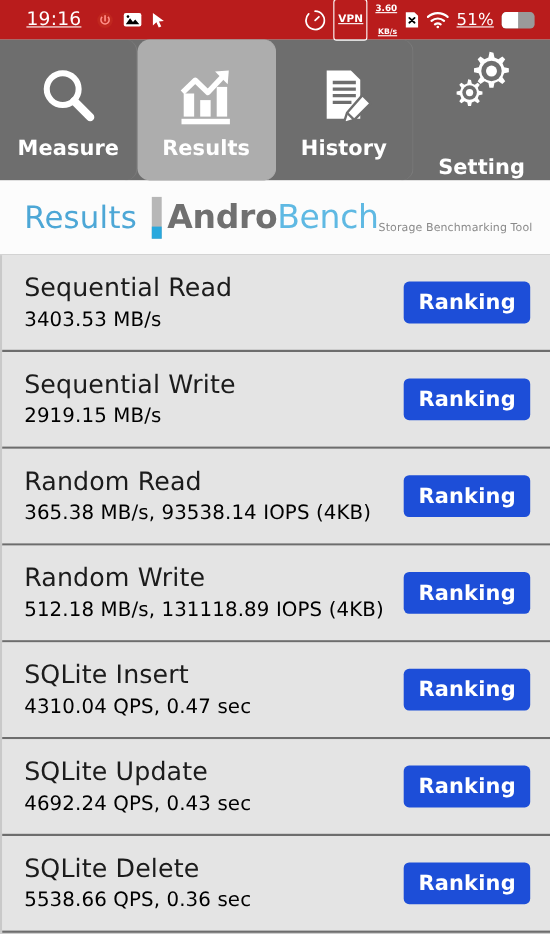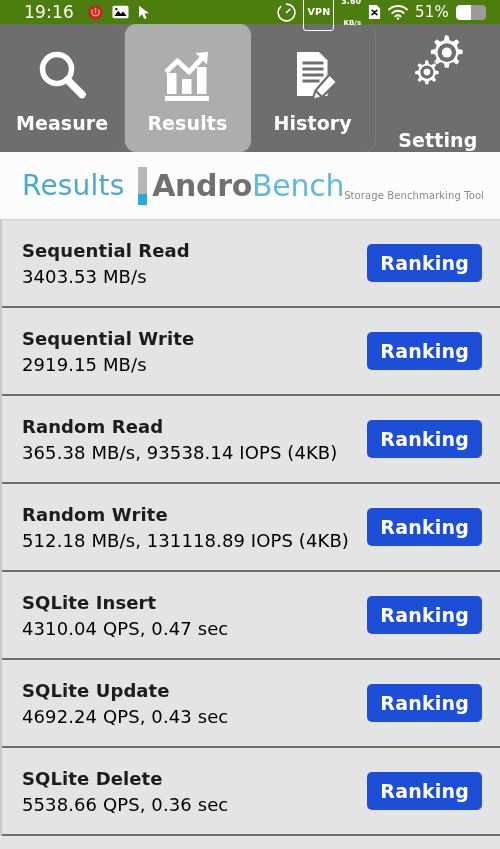--- a/index.html
+++ b/index.html
@@ -6,23 +6,24 @@
   html, body {
     width:500px; height:849px;
     background:#000;
     font-family:"DejaVu Sans", sans-serif;
     overflow:hidden;
   }
   #app { position:relative; width:500px; height:849px; background:#e4e4e4; }
 
   
   .statusbar{
-    height:24px; background:#4d7c0f; color:#fff;
+    height:36px; background:#b91c1c; color:#fff;
     display:flex; align-items:center; padding:0 14px 0 24px;
     font-family:"DejaVu Sans", sans-serif;
+    text-decoration:underline;
   }
   .sb-time{ font-size:17px; letter-spacing:.2px; font-weight:400; }
   .sb-left-icons{ display:flex; align-items:center; gap:9px; margin-left:14px; }
   .sb-spacer{ flex:1; }
   .sb-right{ display:flex; align-items:center; gap:7px; }
   .ic{ display:inline-flex; align-items:center; justify-content:center; }
   .ic svg{ display:block; }
   .sb-speed{ display:flex; flex-direction:column; align-items:flex-end; line-height:1; }
   .sb-speed b{ font-size:8px; font-weight:700; }
   .sb-speed i{ font-size:7px; font-style:normal; font-weight:700;margin-top:14px; }
@@ -73,21 +74,21 @@
   
   .list{ background:#e4e4e4; border-left:2px solid #c9c9c9; }
   .row{
     height:88px; position:relative;
     display:flex; align-items:center; justify-content:space-between;
     padding:0 18px 0 20px;
     border-bottom:2px solid #6d6d6d;
     background:#e4e4e4;
   }
   .row-texts{ display:flex; flex-direction:column; gap:5px; }
-  .row-title{ font-size:18px; color:#1c1c1c; font-weight:700; letter-spacing:.1px; }
+  .row-title{ font-size:23px; color:#1c1c1c; font-weight:400; letter-spacing:.1px; }
   .row-value{ font-size:18px; color:#000000; letter-spacing:.1px; }
   .rank-btn{
     background:#1d4ed8; color:#fff;
     border:none; border-radius:5px;
     font-size:19px; font-weight:700;
     padding:8px 13px; letter-spacing:.2px;
     font-family:"DejaVu Sans", sans-serif;
     cursor:pointer;
   }
 </style>

